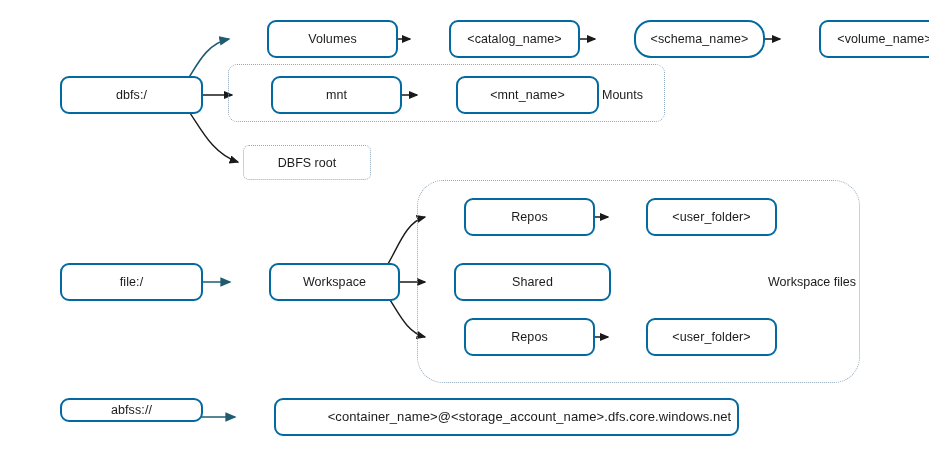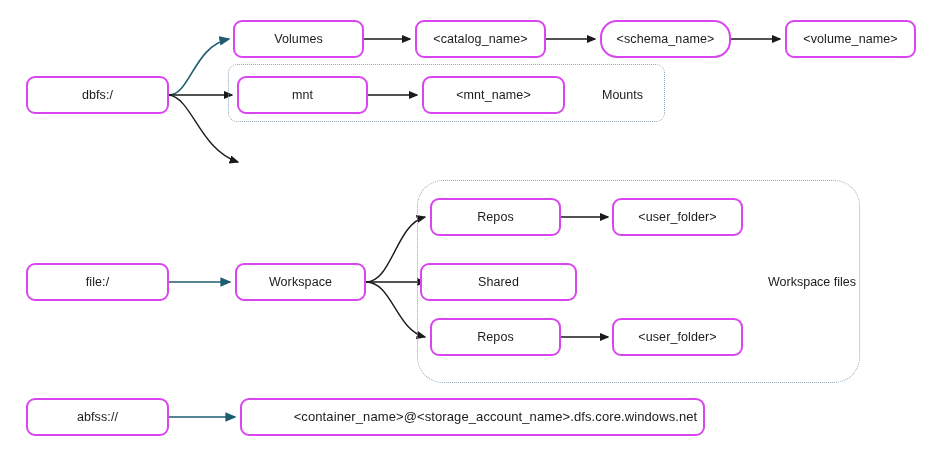--- a/index.html
+++ b/index.html
@@ -25,29 +25,30 @@
     height: 473px;
     pointer-events: none;
   }
   .node {
     position: absolute;
     box-sizing: border-box;
     display: flex;
     align-items: center;
     justify-content: center;
     background: #ffffff;
-    border: 2px solid #d946ef;
+    border: 2px solid #0369a1;
     border-radius: 9px;
     color: #1b1b1b;
     font-size: 12.5px;
     line-height: 1.2;
     letter-spacing: 0.1px;
     text-align: center;
     z-index: 2;
     white-space: nowrap;
+    margin-left: 34px;
   }
   .node.wide {
     font-size: 13px;
     padding-left: 46px;
   }
   .group {
     position: absolute;
     box-sizing: border-box;
     border: 1.4px dotted #8FA8BC;
     background: transparent;
@@ -123,34 +124,35 @@
   <div class="group soft" style="left:228px; top:64px; width:437px; height:58px;"></div>
   <div class="group-label" style="left:602px; top:88px;">Mounts</div>
 
   <div class="group rounded" style="left:417px; top:180px; width:443px; height:203px;"></div>
   <div class="group-label" style="left:768px; top:275px;">Workspace files</div>
 
   <div class="node" style="left:26px; top:76px; width:143px; height:38px;">dbfs:/</div>
 
   <div class="node" style="left:26px; top:263px; width:143px; height:38px;">file:/</div>
 
-  <div class="node" style="left:26px; top:398px; width:143px; height:38px;">abfss://</div>
+  <div class="node" style="left:26px; top:398px; width:143px; height:24px;">abfss://</div>
 
   <div class="node" style="left:233px; top:20px; width:131px; height:38px;">Volumes</div>
 
   <div class="node" style="left:415px; top:20px; width:131px; height:38px;">&lt;catalog_name&gt;</div>
 
   <div class="node" style="left:600px; top:20px; width:131px; height:38px;border-radius:17px;">&lt;schema_name&gt;</div>
 
   <div class="node" style="left:785px; top:20px; width:131px; height:38px;">&lt;volume_name&gt;</div>
 
   <div class="node" style="left:237px; top:76px; width:131px; height:38px;">mnt</div>
 
   <div class="node" style="left:422px; top:76px; width:143px; height:38px;">&lt;mnt_name&gt;</div>
 
+  <div class="ghost" style="left:243px; top:145px; width:128px; height:35px;">DBFS root</div>
 
   <div class="node" style="left:235px; top:263px; width:131px; height:38px;">Workspace</div>
 
   <div class="node" style="left:430px; top:198px; width:131px; height:38px;">Repos</div>
 
   <div class="node" style="left:612px; top:198px; width:131px; height:38px;">&lt;user_folder&gt;</div>
 
   <div class="node" style="left:420px; top:263px; width:157px; height:38px;">Shared</div>
 
   <div class="node" style="left:430px; top:318px; width:131px; height:38px;">Repos</div>

